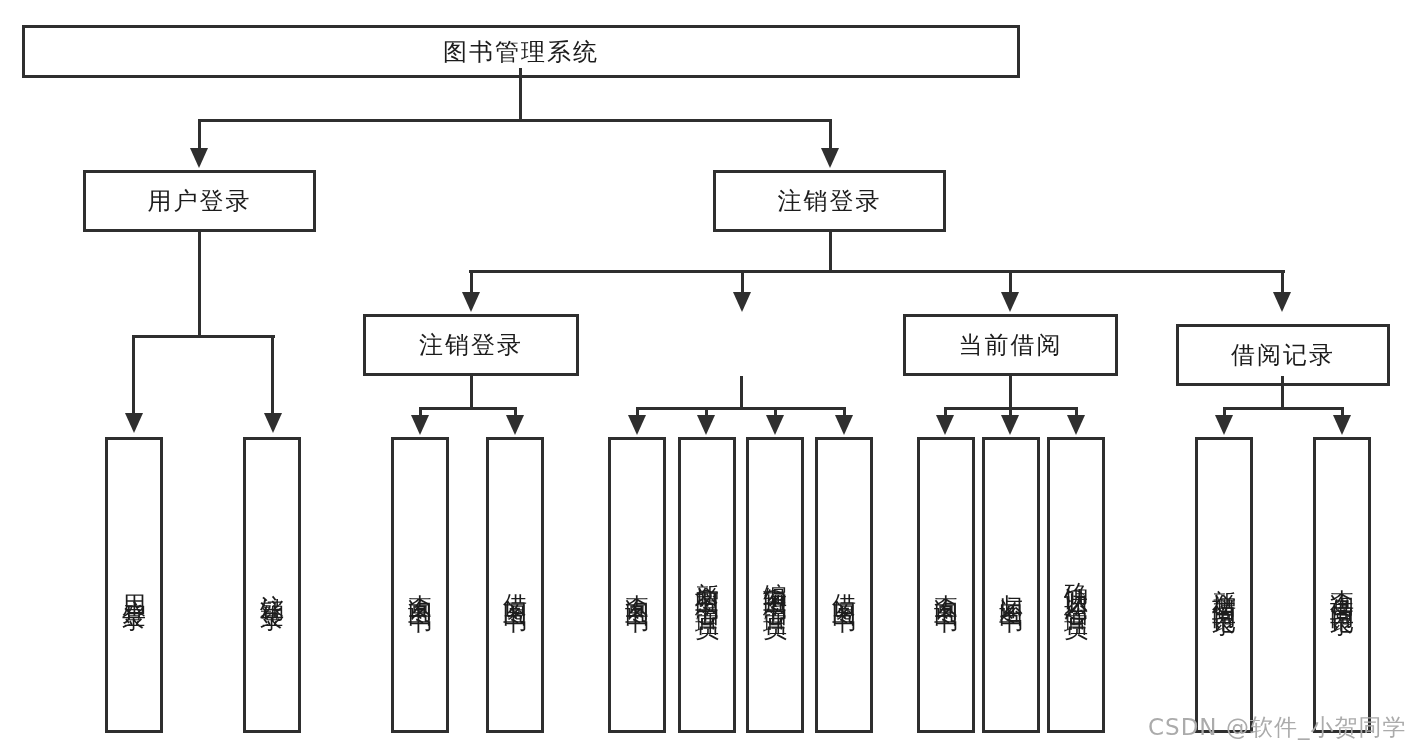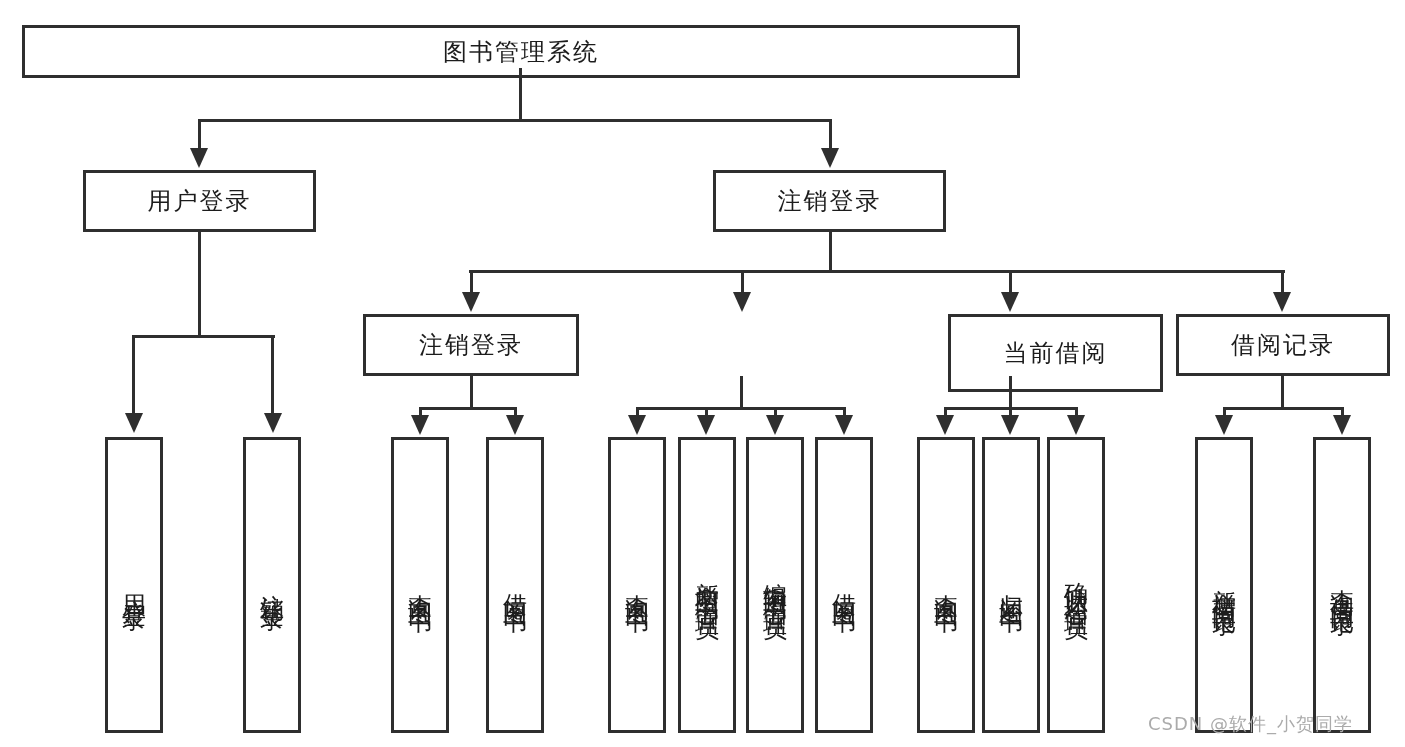--- a/index.html
+++ b/index.html
@@ -16,21 +16,21 @@
     writing-mode:vertical-rl;text-orientation:mixed;
     font-size:24px;letter-spacing:5px;line-height:1;
   }
   .line{position:absolute;background:#2f2f2f;}
   .arrow{
     position:absolute;width:0;height:0;
     border-left:9px solid transparent;border-right:9px solid transparent;
     border-top:20px solid #2f2f2f;
   }
   .watermark{
-    position:absolute;left:1148px;top:712px;font-size:18px;color:#ababab;
+    position:absolute;left:1148px;top:712px;font-size:23px;color:#ababab;
     white-space:nowrap;z-index:5;letter-spacing:1px;
   }
 </style>
 </head>
 <body>
 
 <div class="canvas">
 
   <div class="box h" style="left:22px;top:25px;width:998px;height:53px;">图书管理系统</div>
 
@@ -56,22 +56,22 @@
   <div class="line" style="left:470px;top:270px;width:3px;height:24px;"></div>
   <div class="arrow" style="left:462px;top:292px;"></div>
   <div class="line" style="left:741px;top:270px;width:3px;height:24px;"></div>
   <div class="arrow" style="left:733px;top:292px;"></div>
   <div class="line" style="left:1009px;top:270px;width:3px;height:24px;"></div>
   <div class="arrow" style="left:1001px;top:292px;"></div>
   <div class="line" style="left:1281px;top:270px;width:3px;height:24px;"></div>
   <div class="arrow" style="left:1273px;top:292px;"></div>
 
   <div class="box h" style="left:363px;top:314px;width:216px;height:62px;">注销登录</div>
-  <div class="box h" style="left:948px;top:314px;width:215px;height:78px;">当前借阅</div>
-  <div class="box h" style="left:1176px;top:314px;width:214px;height:62px;">借阅记录</div>
+  <div class="box h" style="left:903px;top:314px;width:215px;height:62px;">当前借阅</div>
+  <div class="box h" style="left:1176px;top:324px;width:214px;height:62px;">借阅记录</div>
 
   <div class="line" style="left:470px;top:376px;width:3px;height:33px;"></div>
   <div class="line" style="left:419px;top:407px;width:98px;height:3px;"></div>
   <div class="line" style="left:419px;top:407px;width:3px;height:10px;"></div>
   <div class="arrow" style="left:411px;top:415px;"></div>
   <div class="line" style="left:514px;top:407px;width:3px;height:10px;"></div>
   <div class="arrow" style="left:506px;top:415px;"></div>
 
   <div class="line" style="left:740px;top:376px;width:3px;height:33px;"></div>
   <div class="line" style="left:636px;top:407px;width:210px;height:3px;"></div>

